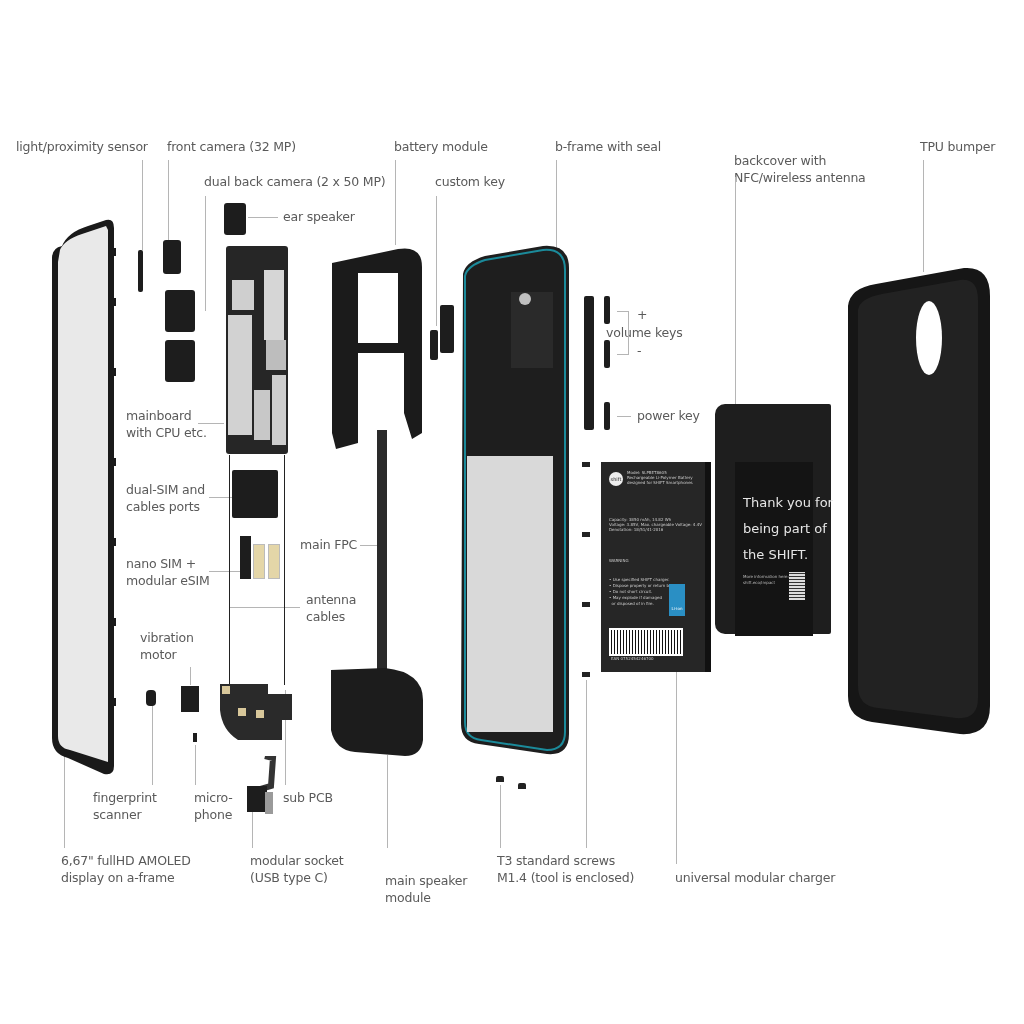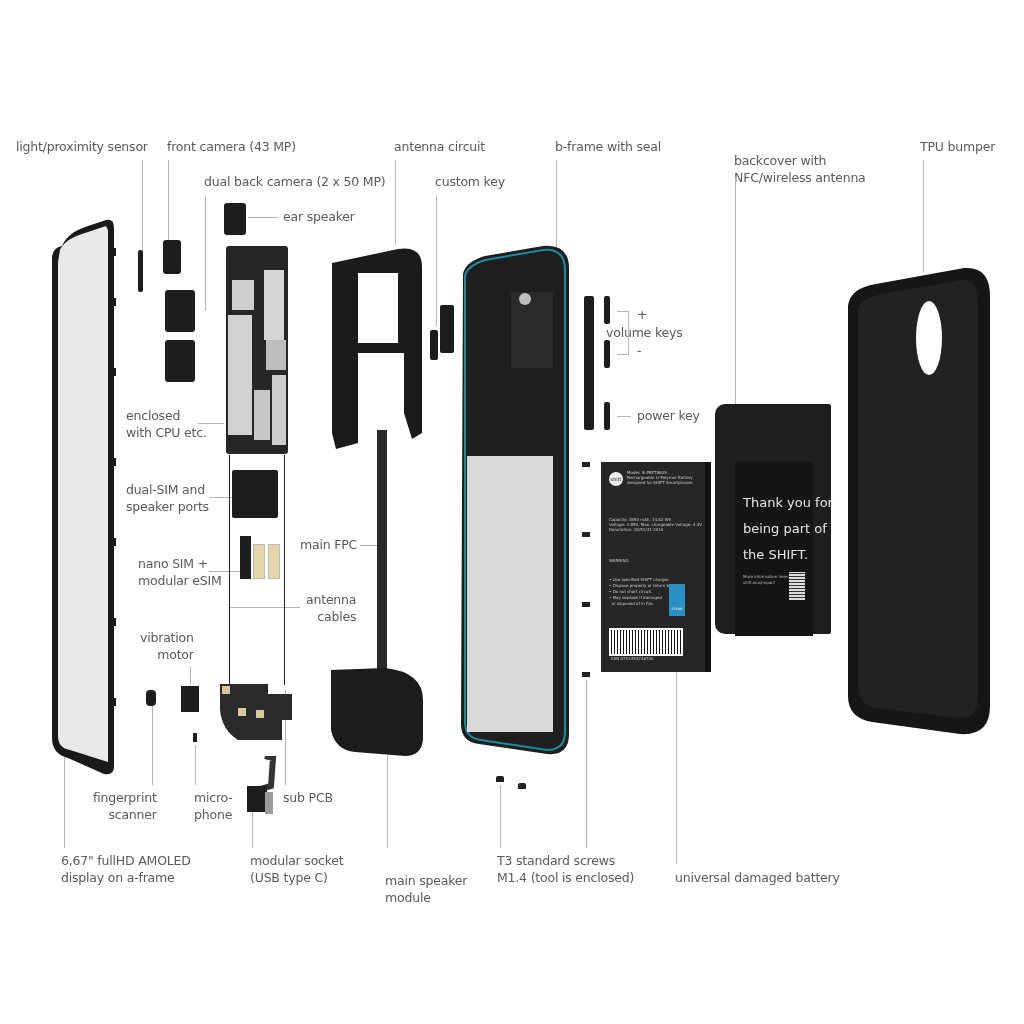--- a/index.html
+++ b/index.html
@@ -1,41 +1,41 @@
 <!DOCTYPE html>
 <html><head>
 <meta charset="utf-8">
 <style>
   html, body { margin:0; padding:0; background:#ffffff; }
   body { width:1024px; height:1024px; position:relative; overflow:hidden;
          font-family:"DejaVu Sans", "Liberation Sans", sans-serif; color:#555; }
   .lbl { position:absolute; font-size:12.5px; line-height:16.5px; color:#5a5a5a; white-space:pre; letter-spacing:-0.2px; }
-  .r { text-align:right; }
+  .r { text-align:left; }
   .ln { position:absolute; background:#b5b5b5; }
   .v { width:1px; }
   .h { height:1px; }
   .part { position:absolute; }
   .blk { background:#1d1d1d; }
 </style>
 </head>
 <body>
 
 <div class="lbl" style="left:16px;top:139px;">light/proximity sensor</div>
 <div class="ln v" style="left:142px;top:160px;height:90px;"></div>
 
-<div class="lbl" style="left:167px;top:139px;">front camera (43 MP)</div>
+<div class="lbl" style="left:167px;top:139px;">front camera (32 MP)</div>
 <div class="ln v" style="left:168px;top:160px;height:80px;"></div>
 
 <div class="lbl" style="left:204px;top:174px;">dual back camera (2 x 50 MP)</div>
 <div class="ln v" style="left:205px;top:196px;height:115px;"></div>
 
 <div class="lbl" style="left:283px;top:209px;">ear speaker</div>
 <div class="ln h" style="left:248px;top:217px;width:30px;"></div>
 
-<div class="lbl" style="left:394px;top:139px;">antenna circuit</div>
+<div class="lbl" style="left:394px;top:139px;">battery module</div>
 <div class="ln v" style="left:395px;top:160px;height:85px;"></div>
 
 <div class="lbl" style="left:435px;top:174px;">custom key</div>
 <div class="ln v" style="left:436px;top:196px;height:130px;"></div>
 
 <div class="lbl" style="left:555px;top:139px;">b-frame with seal</div>
 <div class="ln v" style="left:556px;top:160px;height:88px;"></div>
 
 <div class="lbl" style="left:734px;top:153px;">backcover with
 NFC/wireless antenna</div>
@@ -47,29 +47,29 @@
 <div class="lbl" style="left:637px;top:307px;">+</div>
 <div class="lbl" style="left:606px;top:325px;">volume keys</div>
 <div class="lbl" style="left:637px;top:343px;">-</div>
 <div class="ln h" style="left:617px;top:311px;width:12px;"></div>
 <div class="ln v" style="left:628px;top:311px;height:43px;"></div>
 <div class="ln h" style="left:617px;top:354px;width:12px;"></div>
 
 <div class="lbl" style="left:637px;top:408px;">power key</div>
 <div class="ln h" style="left:617px;top:416px;width:14px;"></div>
 
-<div class="lbl" style="left:126px;top:408px;">enclosed
+<div class="lbl" style="left:126px;top:408px;">mainboard
 with CPU etc.</div>
 <div class="ln h" style="left:198px;top:423px;width:26px;"></div>
 
 <div class="lbl" style="left:126px;top:482px;">dual-SIM and
-speaker ports</div>
+cables ports</div>
 <div class="ln h" style="left:209px;top:497px;width:24px;"></div>
 
-<div class="lbl" style="left:138px;top:556px;">nano SIM +
+<div class="lbl" style="left:126px;top:556px;">nano SIM +
 modular eSIM</div>
 <div class="ln h" style="left:209px;top:571px;width:32px;"></div>
 
 <div class="lbl r" style="left:300px;top:537px;">main FPC</div>
 <div class="ln h" style="left:360px;top:545px;width:18px;"></div>
 
 <div class="lbl r" style="left:306px;top:592px;">antenna
 cables</div>
 <div class="ln h" style="left:230px;top:607px;width:70px;"></div>
 
@@ -98,21 +98,21 @@
 
 <div class="lbl" style="left:385px;top:853px;margin-top:20px;">main speaker
 module</div>
 <div class="ln v" style="left:387px;top:755px;height:93px;"></div>
 
 <div class="lbl" style="left:497px;top:853px;">T3 standard screws
 M1.4 (tool is enclosed)</div>
 <div class="ln v" style="left:500px;top:785px;height:63px;"></div>
 <div class="ln v" style="left:586px;top:680px;height:168px;"></div>
 
-<div class="lbl" style="left:675px;top:870px;">universal damaged battery</div>
+<div class="lbl" style="left:675px;top:870px;">universal modular charger</div>
 <div class="ln v" style="left:676px;top:672px;height:192px;"></div>
 
 <svg class="part" style="left:48px;top:218px;" width="72" height="560" viewBox="0 0 72 560">
   <path d="M14 28 Q20 14 40 8 L58 2 Q66 0 66 10 L66 548 Q66 558 56 556 L20 540 Q4 536 4 520 L4 40 Q4 30 14 28 Z" fill="#1a1a1a"></path>
   <path d="M12 32 Q16 22 34 16 L58 8 L60 12 L60 544 L22 532 Q10 530 10 518 L10 44 Z" fill="#e9e9e9"></path>
   <g fill="#1a1a1a">
     <rect x="64" y="30" width="4" height="8"></rect>
       <rect x="64" y="80" width="4" height="8"></rect>
       <rect x="64" y="150" width="4" height="8"></rect>
     <rect x="64" y="240" width="4" height="8"></rect>

